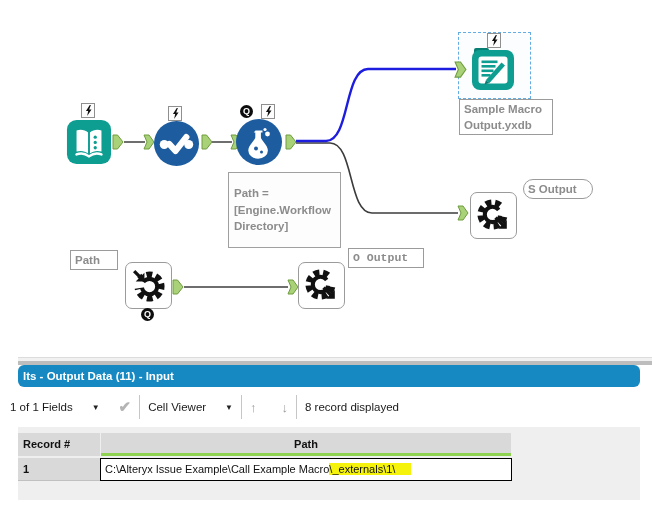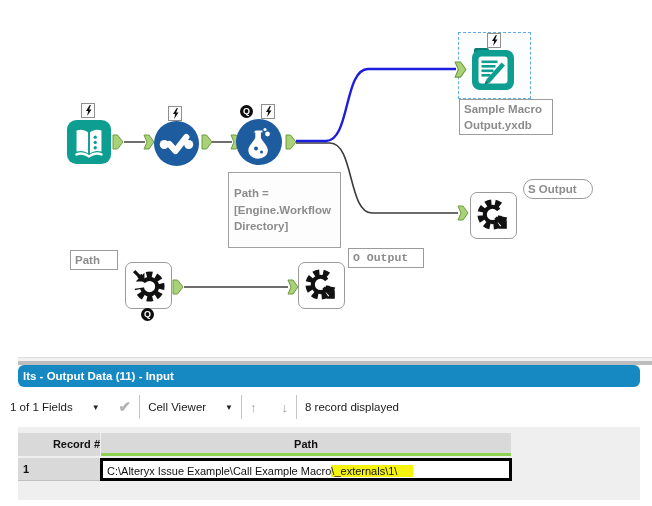--- a/index.html
+++ b/index.html
@@ -57,29 +57,29 @@
     padding-left:10px;box-sizing:border-box;
   }
   .tb-item{display:flex;align-items:center;gap:19px;}
   .tb-sep{width:1px;height:24px;background:#c6c6c6;margin:0 8px;}
   .caret{font-size:8px;color:#222;padding-top:1px;}
   .tb-check{color:#b4b4b4;font-size:15px;font-weight:bold;}
   .tb-arrow{color:#9a9a9a;font-size:13px;font-weight:bold;}
 
   .th-cell{
     background:#d9d9d9;color:#111;font-weight:bold;font-size:11px;
-    line-height:23px;box-sizing:border-box;text-align:right;
+    line-height:23px;box-sizing:border-box;
   }
   .cell-recordnum{
     background:#d9d9d9;color:#111;font-weight:bold;font-size:11px;
     line-height:22px;padding-left:5px;box-sizing:border-box;
     border-bottom:1px solid #c0c0c0;
   }
   .cell-path{
-    background:#ffffff;border:3px solid #000000;font-size:11px;color:#111;
+    background:#ffffff;border:1px solid #000000;font-size:11px;color:#111;
     line-height:20px;padding-left:4px;box-sizing:border-box;white-space:nowrap;overflow:hidden;
   }
   .hl{background:var(--highlight_yellow,#f5f30c);padding-right:16px;}
 </style>
 </head>
 <body>
 
 <div class="abs" id="canvas">
 
   <svg class="abs" id="wires">

